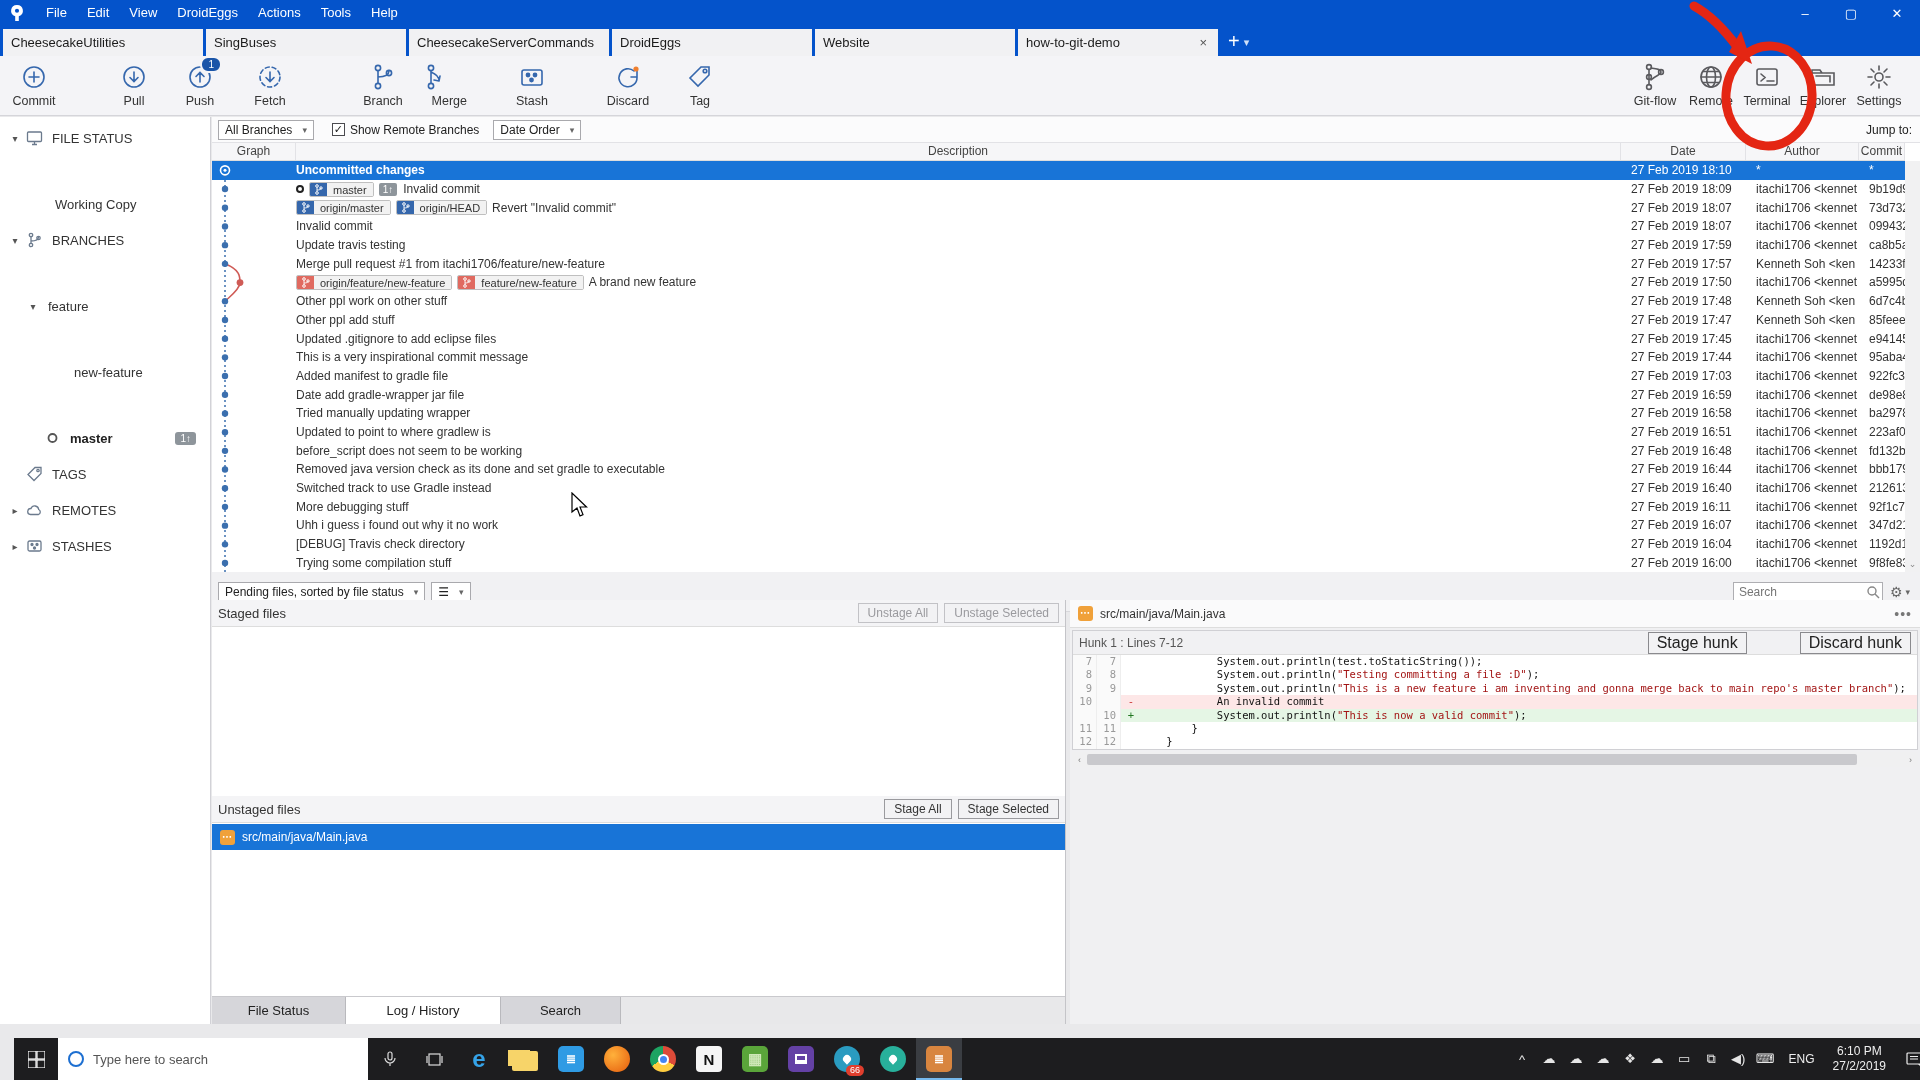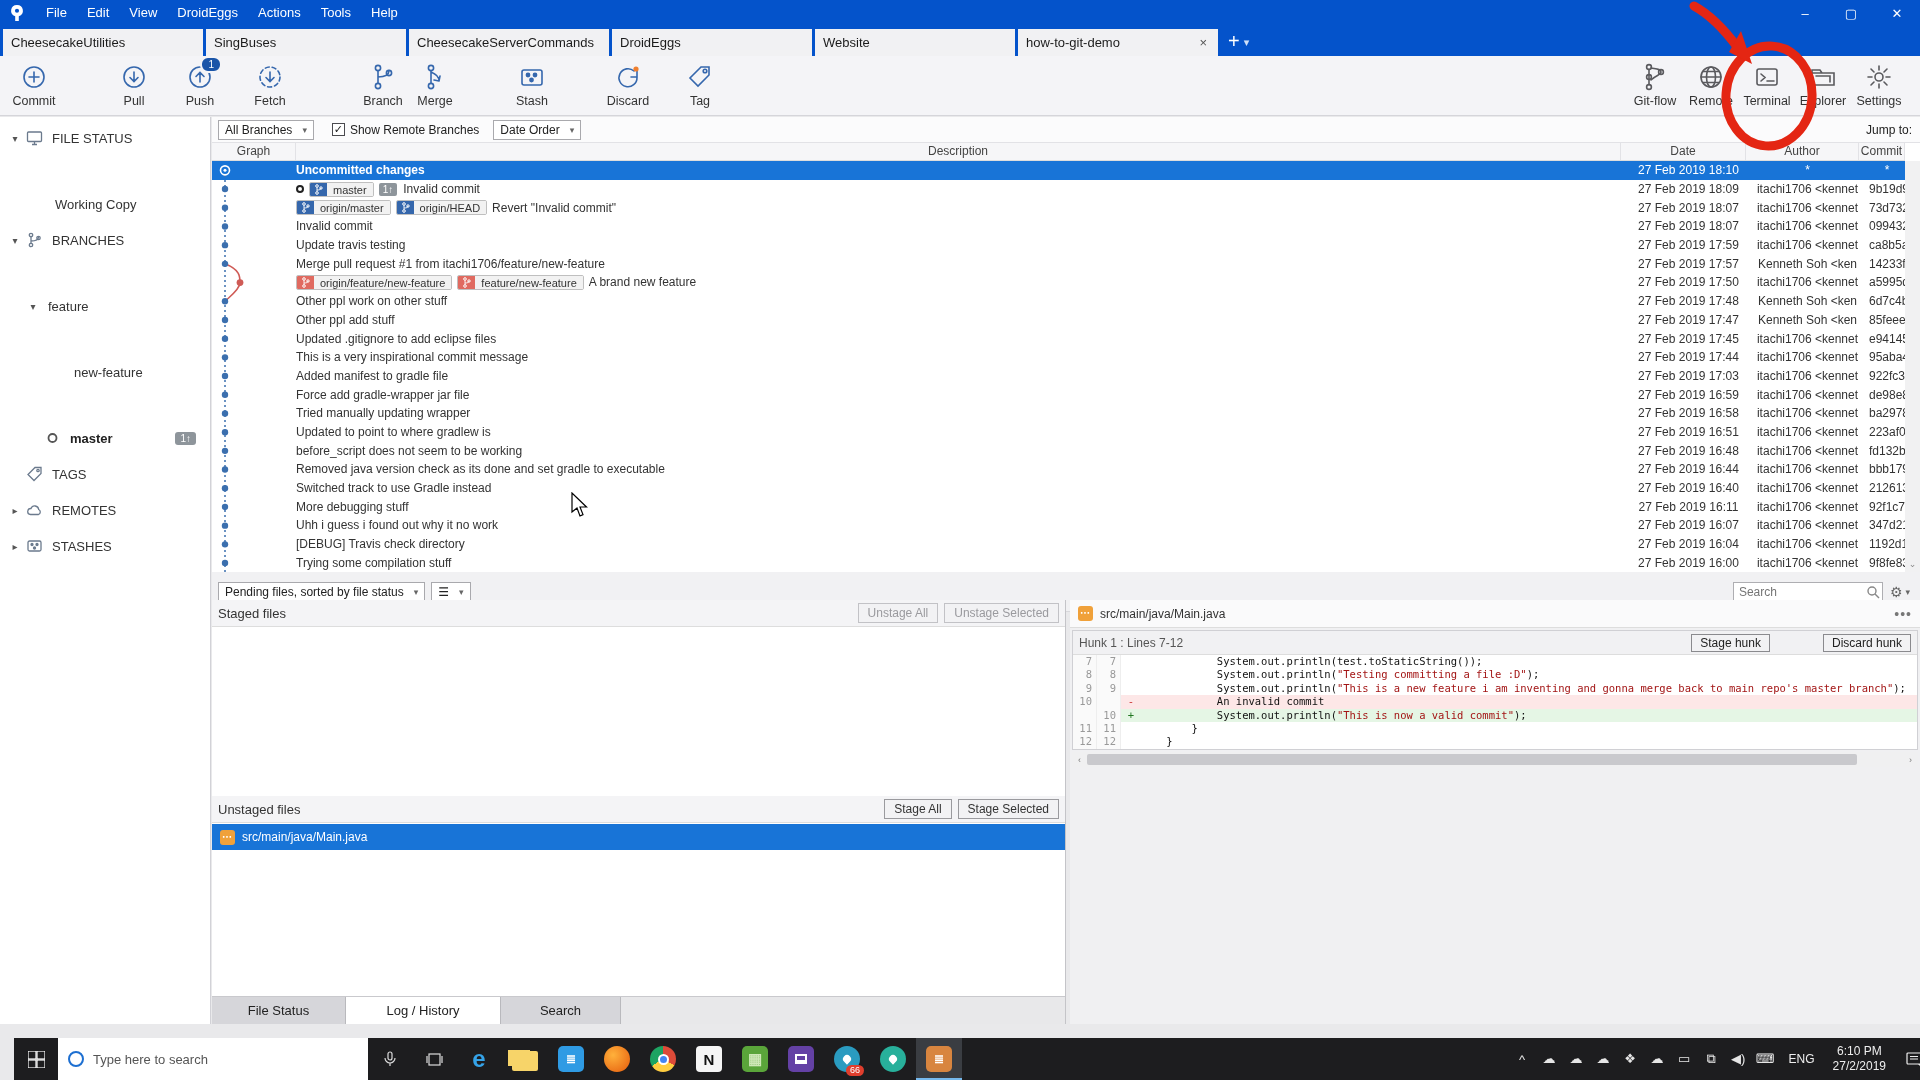--- a/index.html
+++ b/index.html
@@ -47,21 +47,21 @@
   .dropdown { background:#fff; border:1px solid #a9a9ad; height:20px; display:flex; align-items:center; padding:0 6px; font-size:12px; color:#222; margin-left:6px; }
   .dropdown .dd-arrow { margin-left:10px; color:#666; font-size:9px; }
   .chk { width:13px; height:13px; border:1px solid #4a4a4f; background:#fff; margin:0 5px 0 18px; display:flex; align-items:center; justify-content:center; font-size:11px; color:#222; }
   #jump-to { margin-left:auto; margin-right:8px; font-size:12px; color:#222; }
 
   #colheads { position:absolute; left:0; top:26px; width:1693px; height:18px; background:#f6f6f8; border-bottom:1px solid #ddd;
               display:grid; grid-template-columns:84px 1325px 125px 113px auto; }
   .ch { font-size:12px; color:#444; text-align:center; line-height:17px; border-right:1px solid #e2e2e6; overflow:hidden; }
 
   #commit-rows { position:absolute; left:0; top:44px; width:1693px; height:411px; overflow:hidden; }
-  .crow { display:grid; grid-template-columns:84px 1325px 125px 113px auto; height:18.7px; font-size:12px; color:#333; align-items:center; background:#fff;text-align:center; }
+  .crow { display:grid; grid-template-columns:84px 1325px 125px 113px auto; height:18.7px; font-size:12px; color:#333; align-items:center; background:#fff; }
   .crow.sel { background:#1874d7; color:#fff; }
   .crow.sel .ctext { font-weight:bold; }
   .cd { display:flex; align-items:center; overflow:hidden; white-space:nowrap; }
   .cdt,.cau,.ccm { overflow:hidden; white-space:nowrap; padding-left:10px; }
   .headdot { width:8px; height:8px; border:2px solid #222; border-radius:50%; margin-right:5px; flex:none; }
   .blabel { display:inline-flex; height:15px; margin-right:5px; flex:none; border:1px solid #bfbfbf; border-radius:2px; overflow:hidden; }
   .blabel .bl-ic { width:17px; display:flex; align-items:center; justify-content:center; }
   .blabel.blue .bl-ic { background:#3567ac; }
   .blabel.red .bl-ic { background:#e06a60; }
   .blabel .bl-t { background:#f2f2f2; color:#333; font-size:11px; padding:0 6px; line-height:14px; }
@@ -96,21 +96,21 @@
 
   
   #diff { left:1070px; top:600px; width:850px; height:424px; background:#f0f0f2; }
   #diff-head { height:28px; background:#fafafb; border-bottom:1px solid #ddd; display:flex; align-items:center; padding:0 8px; }
   #diff-file { font-size:12px; color:#333; margin-left:7px; }
   #diff-more { margin-left:auto; color:#777; font-size:14px; letter-spacing:1px; }
   #hunk { position:absolute; left:2px; top:30px; width:846px; background:#fff; border:1px solid #d0d0d4; }
   #hunk-head { height:24px; background:#f1f1f3; border-bottom:1px solid #ddd; display:flex; align-items:center; padding:0 6px;gap:48px; }
   #hunk-title { font-size:12px; color:#555; }
   #hunk-head .spacer { flex:1; }
-  .hbtn { font-size:12px; border:1px solid #8a8a8e; background:#f2f2f4; padding:1px 8px; margin-left:5px; color:#222; }
+  .hbtn { font-size:16px; border:1px solid #8a8a8e; background:#f2f2f4; padding:1px 8px; margin-left:5px; color:#222; }
   .dline { display:grid; grid-template-columns:24px 24px 20px 1fr; height:13.4px; font-family:"DejaVu Sans Mono",monospace; font-size:10.5px; }
   .dno { color:#999; text-align:right; padding-right:4px; background:#fafafa; border-right:1px solid #eee; }
   .dmark { text-align:center; }
   .dcode { white-space:pre; overflow:hidden; color:#111; }
   .dline.del .dmark,.dline.del .dcode { background:#fde7e7; }
   .dline.add .dmark,.dline.add .dcode { background:#e5f6e5; }
   .dline.del .dmark { color:#c33; }
   .dline.add .dmark { color:#272; }
   .str { color:#a31515; }
   #hscroll { position:absolute; left:2px; top:152px; width:846px; height:15px; background:#f0f0f1; display:flex; align-items:center; }
@@ -225,21 +225,21 @@
       <div class="ticon">
         <svg width="30" height="30" viewBox="0 0 30 30" fill="none" stroke="#3567ad" stroke-width="1.6" stroke-linecap="round">
           <circle cx="10" cy="6" r="2.6"></circle>
           <circle cx="10" cy="24" r="2.6"></circle>
           <circle cx="21" cy="11" r="2.6"></circle>
           <path d="M10 9v12M10 15c6 0 11-1 11-6.5"></path>
         </svg>
       </div>
       <div class="tlab">Branch</div>
     </div>
-    <div class="tool" style="left: 403px;">
+    <div class="tool" style="left: 403px; text-align: right;">
       <div class="ticon">
         <svg width="30" height="30" viewBox="0 0 30 30" fill="none" stroke="#3567ad" stroke-width="1.6" stroke-linecap="round">
           <circle cx="11" cy="6" r="2.6"></circle>
           <circle cx="11" cy="24" r="2.6"></circle>
           <path d="M11 9v12M11 10c5 2 8 5 8 9M19 19l1-5M19 19l-5-1"></path>
         </svg>
       </div>
       <div class="tlab">Merge</div>
     </div>
     <div class="tool" style="left: 500px;">
@@ -571,21 +571,21 @@
         <div class="cd">
           <span class="ctext">Added manifest to gradle file</span>
         </div>
         <div class="cdt">27 Feb 2019 17:03</div>
         <div class="cau">itachi1706 &lt;kennet</div>
         <div class="ccm">922fc30</div>
       </div>
       <div class="crow">
         <div class="cg"></div>
         <div class="cd">
-          <span class="ctext">Force add gradle-wrapper jar file</span>
+          <span class="ctext">Date add gradle-wrapper jar file</span>
         </div>
         <div class="cdt">27 Feb 2019 16:59</div>
         <div class="cau">itachi1706 &lt;kennet</div>
         <div class="ccm">de98e8b</div>
       </div>
       <div class="crow">
         <div class="cg"></div>
         <div class="cd">
           <span class="ctext">Tried manually updating wrapper</span>
         </div>

